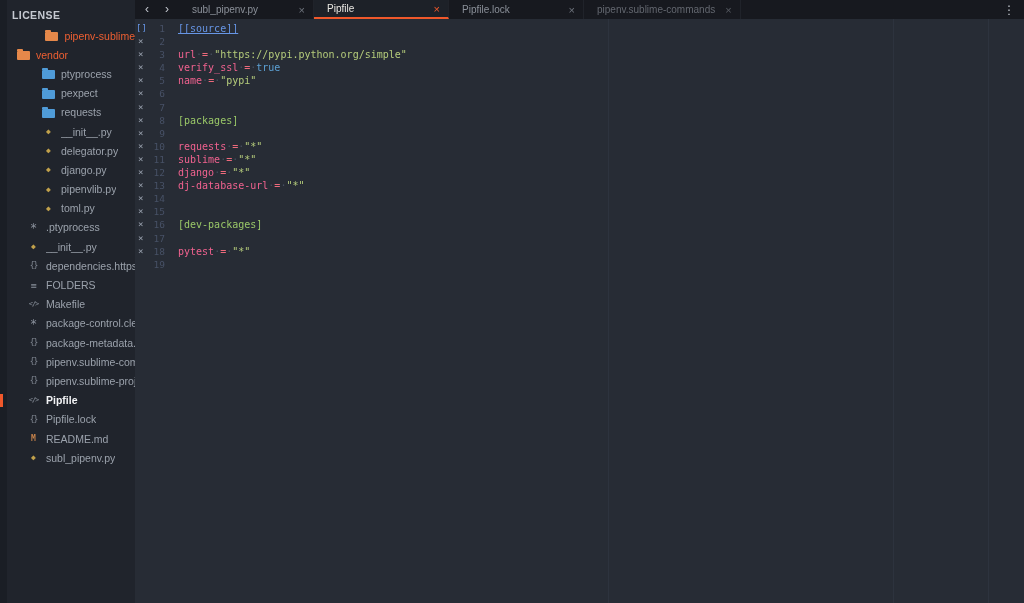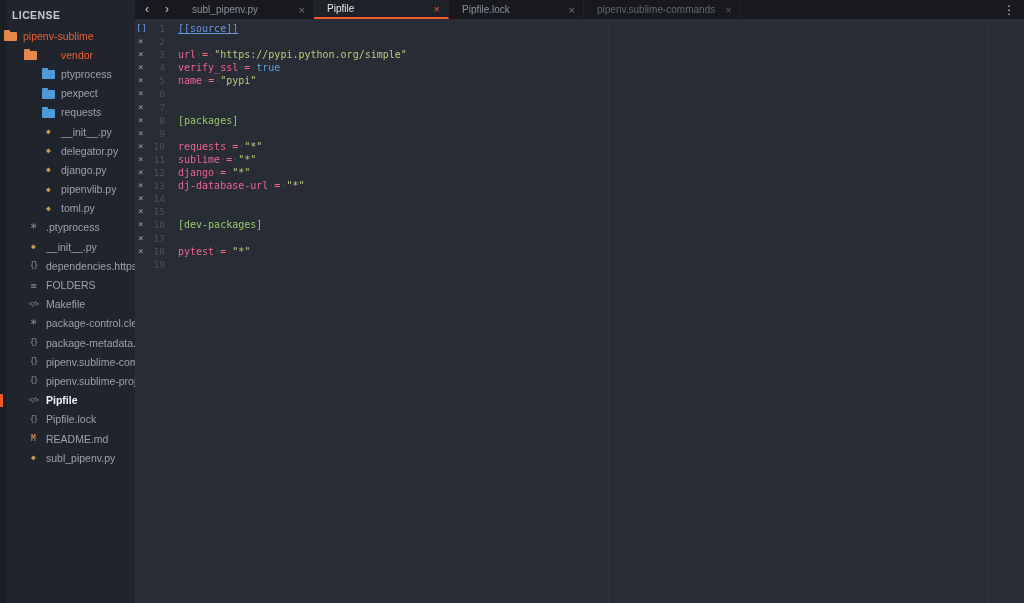--- a/index.html
+++ b/index.html
@@ -64,25 +64,25 @@
   .tok-bool { color:#5ca0d3; }
   .tok-section { color:#9ac868; }
 </style>
 </head>
 <body>
 
 <aside class="sidebar">
   <div class="edge-strip"></div>
   <div class="sidebar-header">LICENSE</div>
   <div id="tree">
-      <div class="tree-row" style="padding-left: 4px;">
+      <div class="tree-row" style="padding-left: 12px; justify-content: flex-end;">
         <span class="tree-icon i-folder-open c-orange"></span>
         <span class="tree-label lbl-orange">pipenv-sublime</span>
       </div>
-      <div class="tree-row" style="padding-left: 24px; gap: 18px;">
+      <div class="tree-row" style="padding-left: 17px;">
         <span class="tree-icon i-folder-open c-orange"></span>
         <span class="tree-label lbl-orange">vendor</span>
       </div>
       <div class="tree-row" style="padding-left: 42px;">
         <span class="tree-icon i-folder c-blue"></span>
         <span class="tree-label">ptyprocess</span>
       </div>
       <div class="tree-row" style="padding-left: 42px;">
         <span class="tree-icon i-folder c-blue"></span>
         <span class="tree-label">pexpect</span>

